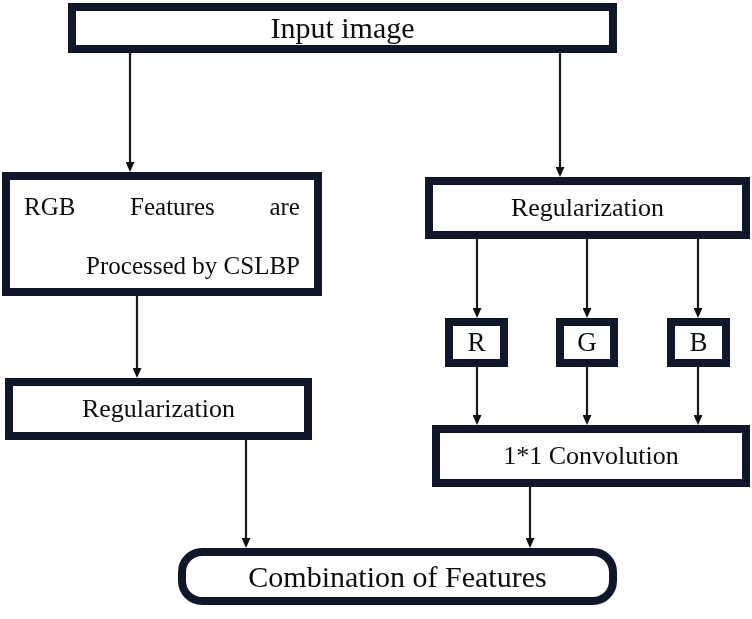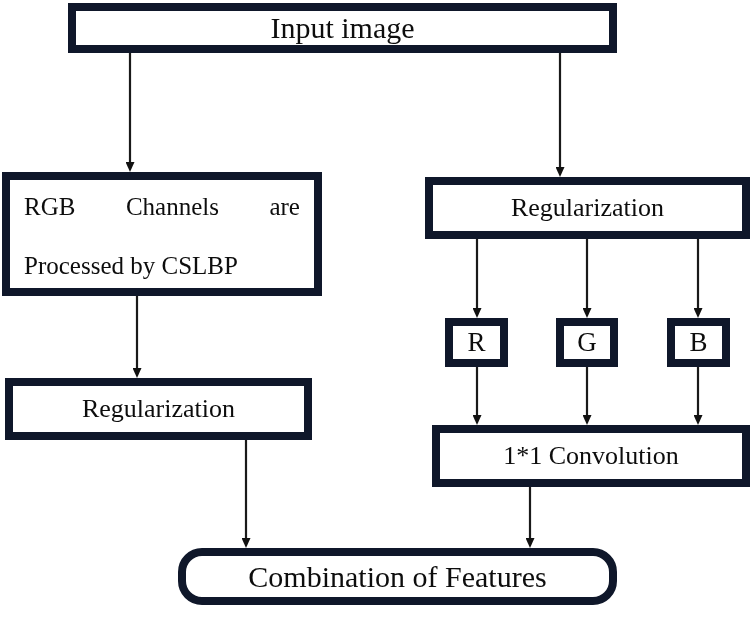--- a/index.html
+++ b/index.html
@@ -58,21 +58,21 @@
     padding: 14px 14px 14px 14px;
   }
   .n-rgb .just-line {
     display: flex;
     justify-content: space-between;
     width: 100%;
     white-space: nowrap;
   }
   .n-rgb .line-2 {
     margin-top: 34px;
-    justify-content: flex-start;
+    justify-content: flex-end;
   }
   .n-reg-left {
     left: 5px; top: 378px; width: 307px; height: 62px;
     font-size: 26px;
   }
   .n-reg-right {
     left: 425px; top: 177px; width: 325px; height: 62px;
     font-size: 26px;
   }
   .n-r { left: 445px; top: 318px; width: 63px; height: 49px; font-size: 27px; }
@@ -126,21 +126,21 @@
     </g>
   </svg>
 
   <div class="node n-input">
     <span class="node-label">Input image</span>
   </div>
 
   <div class="node n-rgb">
     <div class="just-line line-1">
       <span>RGB</span>
-      <span>Channels</span>
+      <span>Features</span>
       <span>are</span>
     </div>
     <div class="just-line line-2">
       <span>Processed by CSLBP</span>
     </div>
   </div>
 
   <div class="node n-reg-left">
     <span class="node-label">Regularization</span>
   </div>

